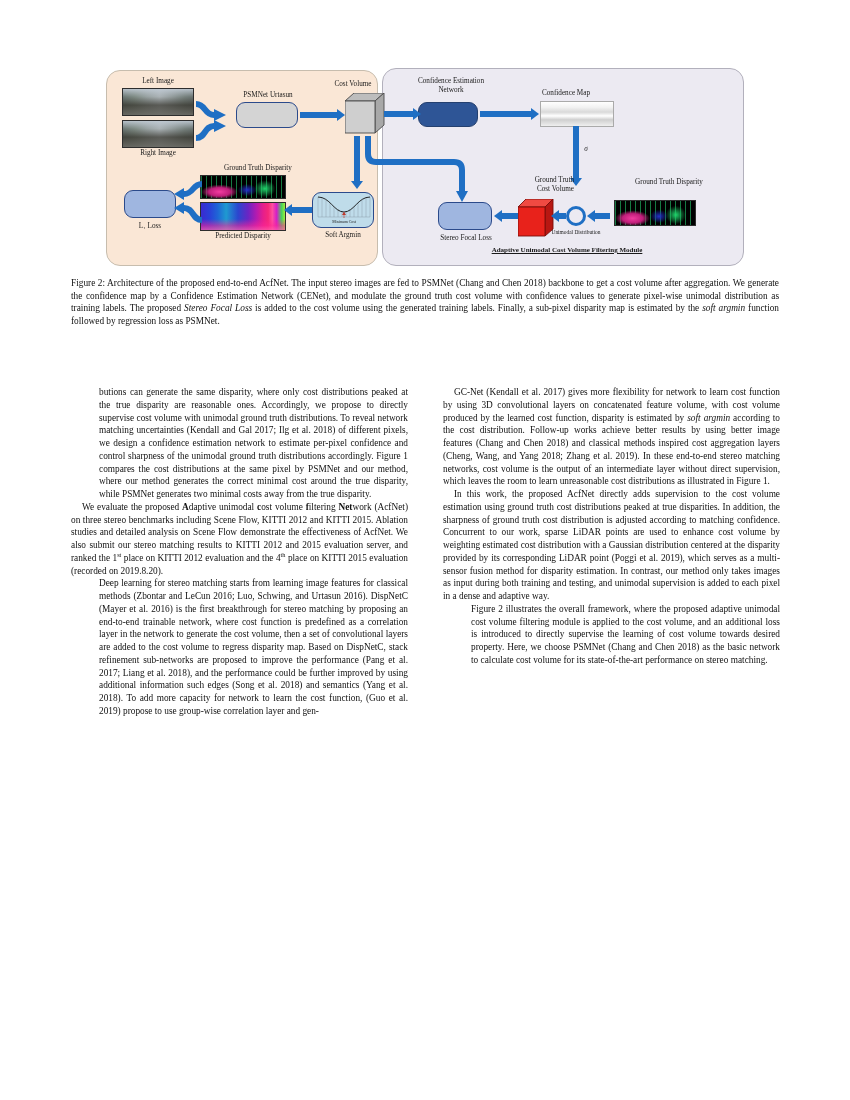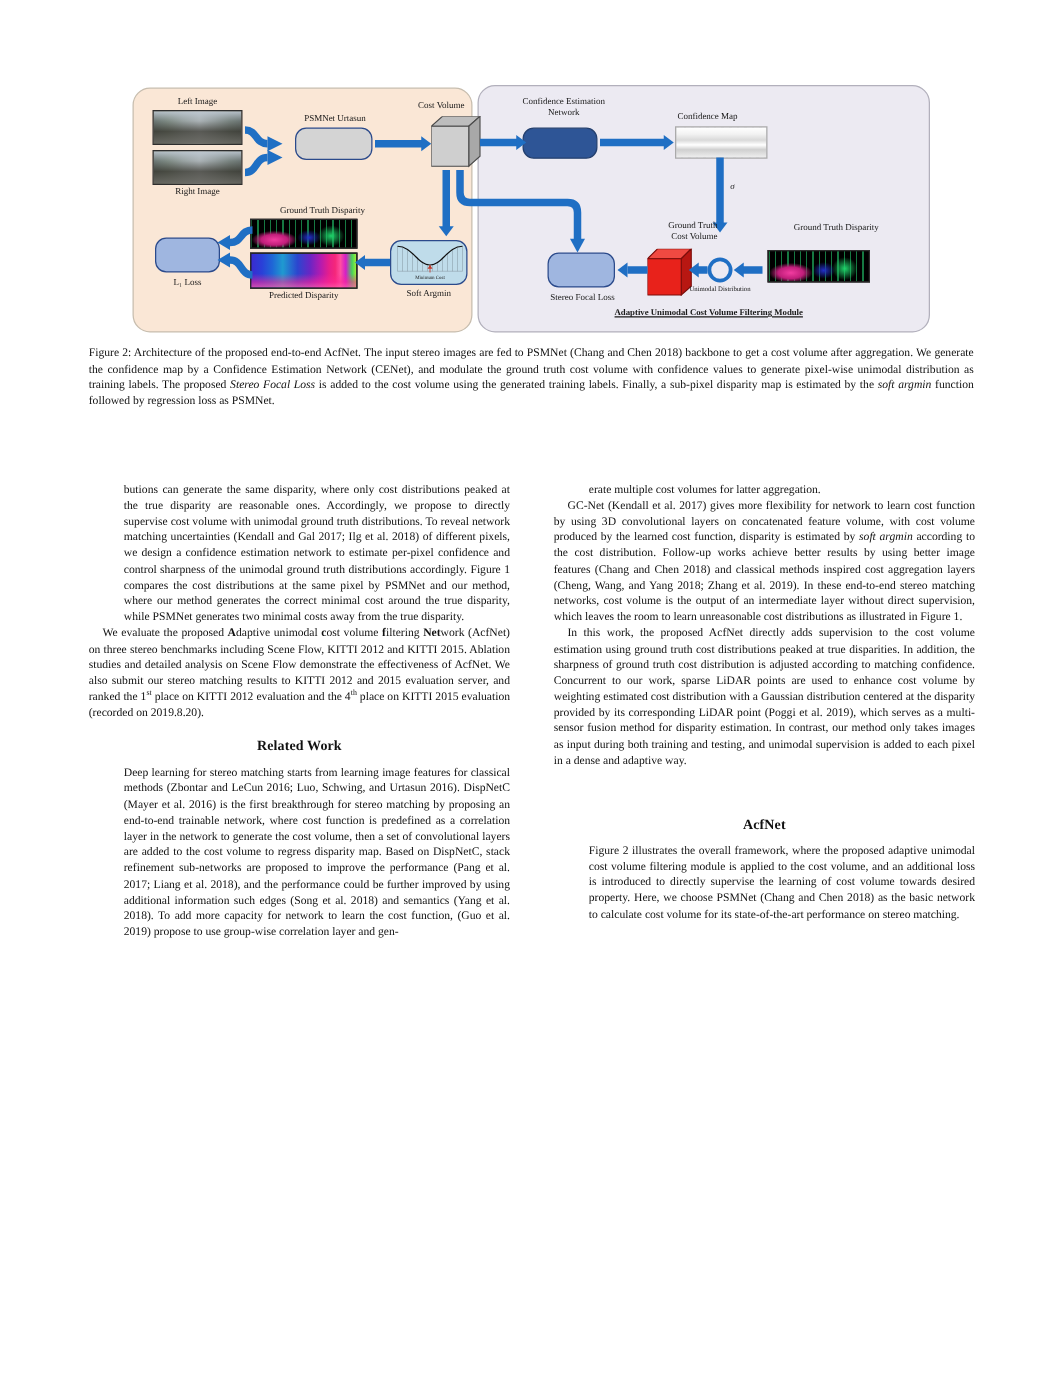--- a/index.html
+++ b/index.html
@@ -314,25 +314,22 @@
     <div class="fig-label bold" style="left:382px; top:186px; width:230px; font-size:7.0px;text-decoration:underline;">Adaptive Unimodal Cost Volume Filtering Module</div>
   </div>
 
   <div id="caption">
     <span>Figure 2:</span><span> Architecture of the proposed end-to-end AcfNet. The input stereo images are fed to PSMNet (Chang and Chen 2018) backbone to get a cost volume after aggregation. We generate the confidence map by a Confidence Estimation Network (CENet), and modulate the ground truth cost volume with confidence values to generate pixel-wise unimodal distribution as training labels. The proposed </span><i>Stereo Focal Loss</i><span> is added to the cost volume using the generated training labels. Finally, a sub-pixel disparity map is estimated by the </span><i>soft argmin</i><span> function followed by regression loss as PSMNet.</span>
   </div>
 
   <div class="col" id="col-left">
     <p class="noindent">butions can generate the same disparity, where only cost distributions peaked at the true disparity are reasonable ones. Accordingly, we propose to directly supervise cost volume with unimodal ground truth distributions. To reveal network matching uncertainties (Kendall and Gal 2017; Ilg et al. 2018) of different pixels, we design a confidence estimation network to estimate per-pixel confidence and control sharpness of the unimodal ground truth distributions accordingly. Figure 1 compares the cost distributions at the same pixel by PSMNet and our method, where our method generates the correct minimal cost around the true disparity, while PSMNet generates two minimal costs away from the true disparity.</p>
     <p><span>We evaluate the proposed </span><b>A</b><span>daptive unimodal </span><b>c</b><span>ost volume </span><b>f</b><span>iltering </span><b>Net</b><span>work (AcfNet) on three stereo benchmarks including Scene Flow, KITTI 2012 and KITTI 2015. Ablation studies and detailed analysis on Scene Flow demonstrate the effectiveness of AcfNet. We also submit our stereo matching results to KITTI 2012 and 2015 evaluation server, and ranked the 1</span><sup>st</sup><span> place on KITTI 2012 evaluation and the 4</span><sup>th</sup><span> place on KITTI 2015 evaluation (recorded on 2019.8.20).</span></p>
-    <h2>Related Work</h2>
     <p class="noindent">Deep learning for stereo matching starts from learning image features for classical methods (Zbontar and LeCun 2016; Luo, Schwing, and Urtasun 2016). DispNetC (Mayer et al. 2016) is the first breakthrough for stereo matching by proposing an end-to-end trainable network, where cost function is predefined as a correlation layer in the network to generate the cost volume, then a set of convolutional layers are added to the cost volume to regress disparity map. Based on DispNetC, stack refinement sub-networks are proposed to improve the performance (Pang et al. 2017; Liang et al. 2018), and the performance could be further improved by using additional information such edges (Song et al. 2018) and semantics (Yang et al. 2018). To add more capacity for network to learn the cost function, (Guo et al. 2019) propose to use group-wise correlation layer and gen-</p>
   </div>
 
   <div class="col" id="col-right">
-    <p class="noindent">erate multiple cost volumes for latter aggregation.</p>
     <p><span>GC-Net (Kendall et al. 2017) gives more flexibility for network to learn cost function by using 3D convolutional layers on concatenated feature volume, with cost volume produced by the learned cost function, disparity is estimated by </span><i>soft argmin</i><span> according to the cost distribution. Follow-up works achieve better results by using better image features (Chang and Chen 2018) and classical methods inspired cost aggregation layers (Cheng, Wang, and Yang 2018; Zhang et al. 2019). In these end-to-end stereo matching networks, cost volume is the output of an intermediate layer without direct supervision, which leaves the room to learn unreasonable cost distributions as illustrated in Figure 1.</span></p>
     <p>In this work, the proposed AcfNet directly adds supervision to the cost volume estimation using ground truth cost distributions peaked at true disparities. In addition, the sharpness of ground truth cost distribution is adjusted according to matching confidence. Concurrent to our work, sparse LiDAR points are used to enhance cost volume by weighting estimated cost distribution with a Gaussian distribution centered at the disparity provided by its corresponding LiDAR point (Poggi et al. 2019), which serves as a multi-sensor fusion method for disparity estimation. In contrast, our method only takes images as input during both training and testing, and unimodal supervision is added to each pixel in a dense and adaptive way.</p>
-    <h2 class="spaced-top">AcfNet</h2>
     <p class="noindent">Figure 2 illustrates the overall framework, where the proposed adaptive unimodal cost volume filtering module is applied to the cost volume, and an additional loss is introduced to directly supervise the learning of cost volume towards desired property. Here, we choose PSMNet (Chang and Chen 2018) as the basic network to calculate cost volume for its state-of-the-art performance on stereo matching.</p>
   </div>
 
 </div>
 
 </body></html>

